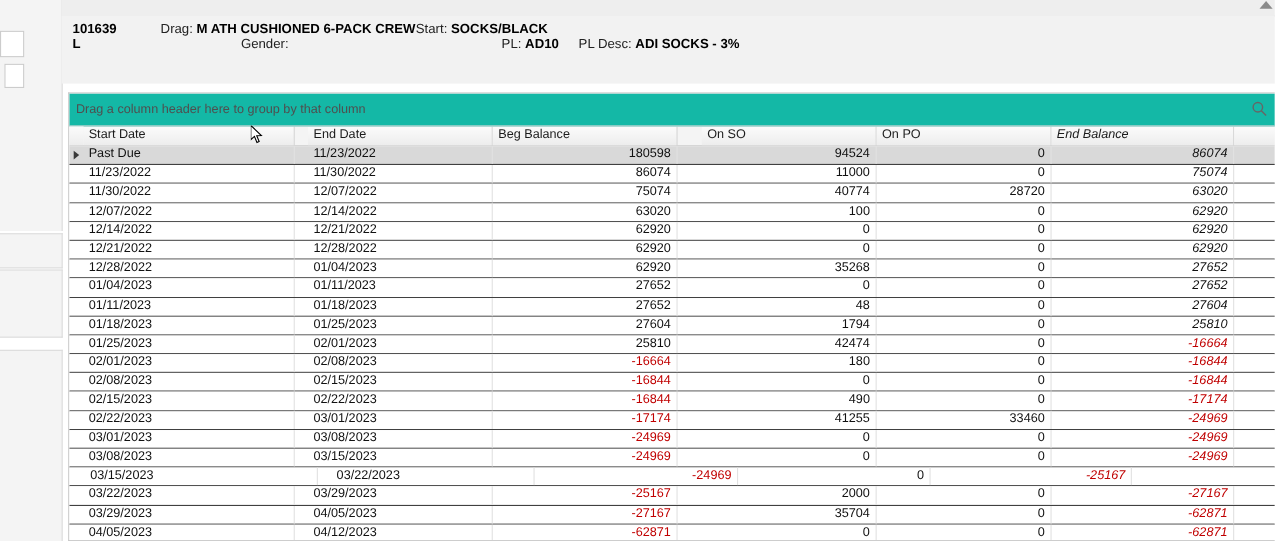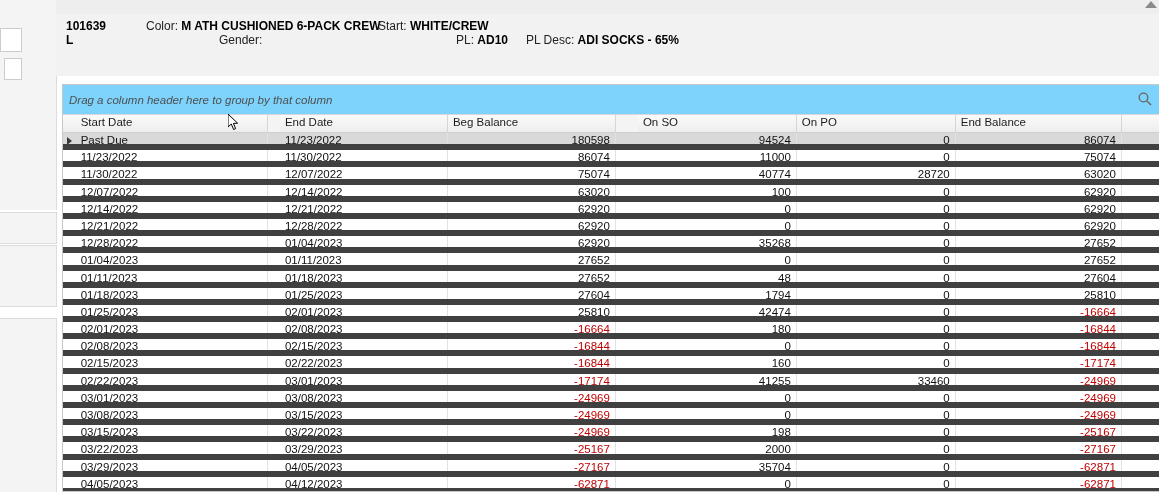--- a/index.html
+++ b/index.html
@@ -87,26 +87,25 @@
     width: 1097px;
     height: 408px;
     background: #ffffff;
     border: 1px solid #c8c8c8;
     border-right: none;
     box-sizing: border-box;
     overflow: hidden;
   }
   .group-bar {
     height: 29px;
-    background: #7dd3fc;
+    background: #14b8a6;
     border-bottom: 1px solid #d8d8d8;
     display: flex;
     align-items: center;
     position: relative;
-    font-style: italic;
   }
   .group-bar-text {
     font-size: 11.5px;
     color: #4f4f4f;
     padding-left: 6px;
   }
   .search-icon {
     position: absolute;
     right: 6px;
     top: 6px;
@@ -128,21 +127,21 @@
     border-right: 1px solid #d6d6d6;
     box-sizing: border-box;
     overflow: hidden;
     white-space: nowrap;
     background: linear-gradient(#fbfbfb, #ededed);
   }
 
   .row {
     display: flex;
     height: 17.2px;
-    border-bottom: 6px solid #404040;
+    border-bottom: 1px solid #404040;
     box-sizing: border-box;
     background: #ffffff;
   }
   .row.selected {
     background: #d9d9d9;
   }
   .cell {
     font-size: 11.5px;
     color: #111111;
     padding: 1px 5px 0 5px;
@@ -154,21 +153,21 @@
   .cell.num { text-align: right; }
   .cell.neg { color: #c00000; }
 
   
   .col-indicator { width: 14px; border-right: none; padding: 0; position: relative; }
   .col-start { width: 212px; }
   .col-end   { width: 185px; margin-left: 12px; }
   .col-beg   { width: 185px; }
   .col-onso  { width: 175px; margin-left: 22px; }
   .col-onpo  { width: 175px; }
-  .col-endb  { width: 183px; }
+  .col-endb  { width: 183px; font-style: italic; }
   .col-tail  { width: 40px; border-right: none; }
 
   .row-arrow {
     position: absolute;
     left: 4px;
     top: 4px;
     width: 0; height: 0;
     border-top: 4px solid transparent;
     border-bottom: 4px solid transparent;
     border-left: 5px solid #3a3a3a;
@@ -196,44 +195,44 @@
   <div class="left-strip strip-a"></div>
   <div class="left-strip strip-b"></div>
 
   <div class="top-band"></div>
   <div class="corner-caret"></div>
 
   <div class="header-area">
     <div class="hdr-row r1 c-id hdr-value">101639</div>
 
     <div class="hdr-row r1 c-desc">
-      <span class="hdr-label">Color:</span>
+      <span class="hdr-label">Drag:</span>
       <span class="hdr-value">M ATH CUSHIONED 6-PACK CREW</span>
     </div>
 
     <div class="hdr-row r1 c-color">
       <span class="hdr-label">Start:</span>
-      <span class="hdr-value">WHITE/CREW</span>
+      <span class="hdr-value">SOCKS/BLACK</span>
     </div>
 
     <div class="hdr-row r2 c-size hdr-value">L</div>
 
     <div class="hdr-row r2 c-gender">
       <span class="hdr-label">Gender:</span>
       <span class="hdr-value"></span>
     </div>
 
     <div class="hdr-row r2 c-pl">
       <span class="hdr-label">PL:</span>
       <span class="hdr-value">AD10</span>
     </div>
 
     <div class="hdr-row r2 c-pldesc">
       <span class="hdr-label">PL Desc:</span>
-      <span class="hdr-value">ADI SOCKS - 65%</span>
+      <span class="hdr-value">ADI SOCKS - 3%</span>
     </div>
   </div>
 
   <div class="grid-panel">
 
     <div class="group-bar">
       <span class="group-bar-text">Drag a column header here to group by that column</span>
       <span class="search-icon">
         <svg width="16" height="16" viewBox="0 0 16 16">
           <circle cx="6.5" cy="6.5" r="4.3" fill="none" stroke="#666666" stroke-width="1.3"></circle>
@@ -384,21 +383,21 @@
           <div class="cell col-onso num">0</div>
           <div class="cell col-onpo num">0</div>
           <div class="cell col-endb num neg">-16844</div>
           <div class="cell col-tail"></div>
         </div>
         <div class="row">
           <div class="cell col-indicator"></div>
           <div class="cell col-start">02/15/2023</div>
           <div class="cell col-end">02/22/2023</div>
           <div class="cell col-beg num neg">-16844</div>
-          <div class="cell col-onso num">160</div>
+          <div class="cell col-onso num">490</div>
           <div class="cell col-onpo num">0</div>
           <div class="cell col-endb num neg">-17174</div>
           <div class="cell col-tail"></div>
         </div>
         <div class="row">
           <div class="cell col-indicator"></div>
           <div class="cell col-start">02/22/2023</div>
           <div class="cell col-end">03/01/2023</div>
           <div class="cell col-beg num neg">-17174</div>
           <div class="cell col-onso num">41255</div>
@@ -424,21 +423,20 @@
           <div class="cell col-onso num">0</div>
           <div class="cell col-onpo num">0</div>
           <div class="cell col-endb num neg">-24969</div>
           <div class="cell col-tail"></div>
         </div>
         <div class="row">
           <div class="cell col-indicator"></div>
           <div class="cell col-start">03/15/2023</div>
           <div class="cell col-end">03/22/2023</div>
           <div class="cell col-beg num neg">-24969</div>
-          <div class="cell col-onso num">198</div>
           <div class="cell col-onpo num">0</div>
           <div class="cell col-endb num neg">-25167</div>
           <div class="cell col-tail"></div>
         </div>
         <div class="row">
           <div class="cell col-indicator"></div>
           <div class="cell col-start">03/22/2023</div>
           <div class="cell col-end">03/29/2023</div>
           <div class="cell col-beg num neg">-25167</div>
           <div class="cell col-onso num">2000</div>

